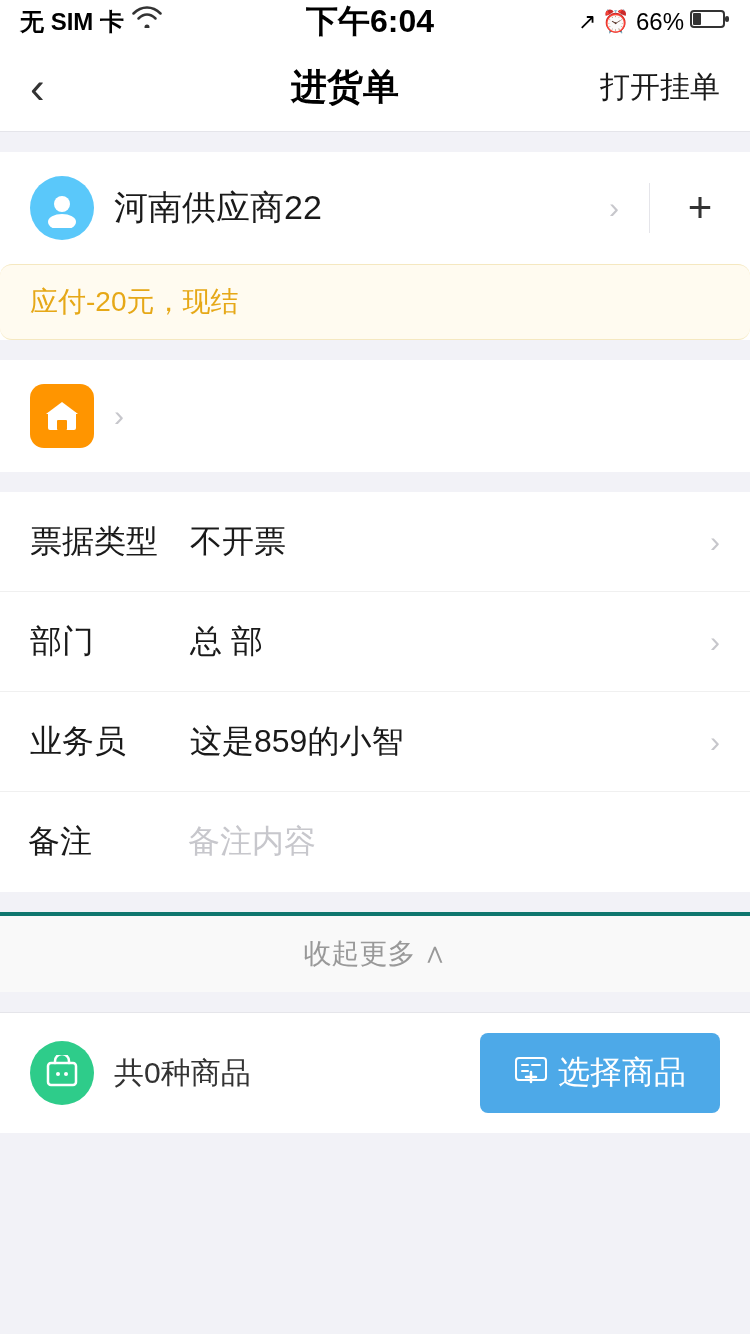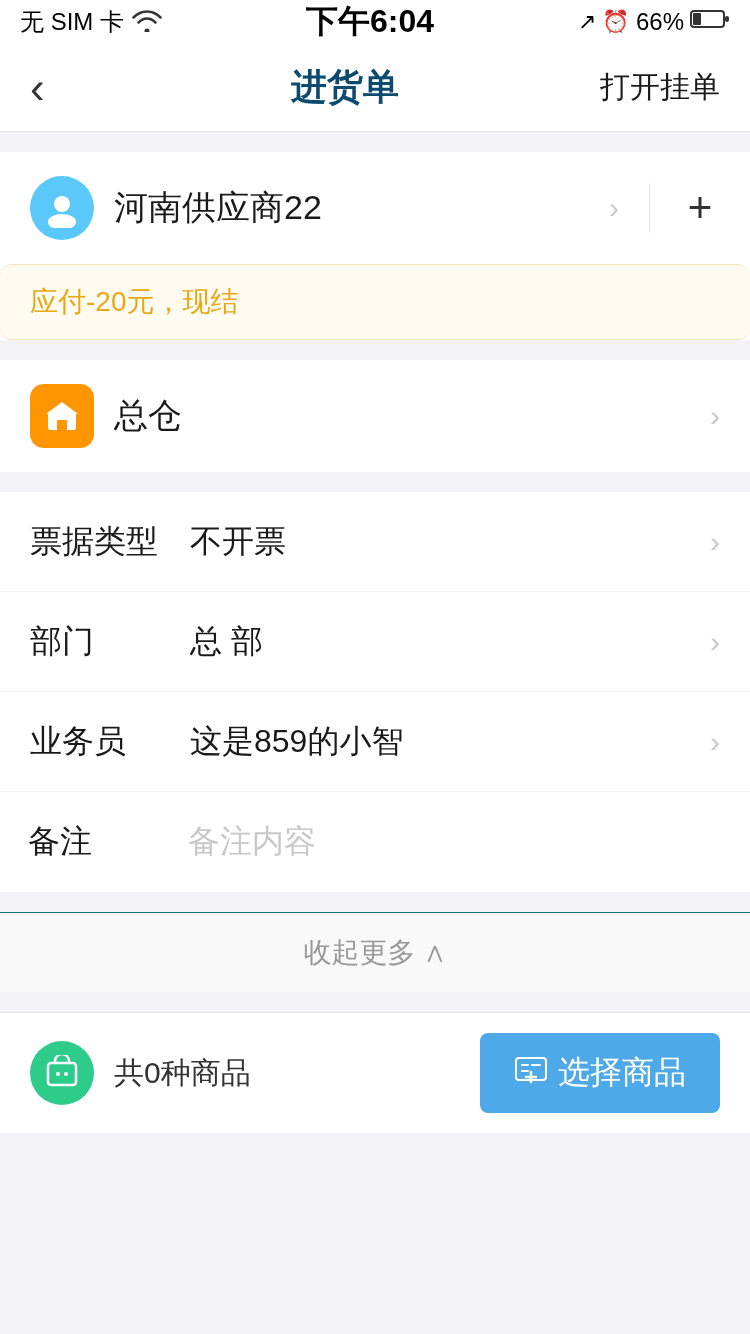--- a/index.html
+++ b/index.html
@@ -16,21 +16,21 @@
     .status-bar {
       display: flex;
       justify-content: space-between;
       align-items: center;
       height: 44px;
       background: #fff;
       padding: 0 20px;
       font-size: 24px;
       font-weight: 500;
     }
-    .status-left { display: flex; align-items: flex-end; gap: 8px; }
+    .status-left { display: flex; align-items: flex-start; gap: 8px; font-weight: bold; }
     .status-right { display: flex; align-items: center; gap: 6px; }
 
     
     .nav-bar {
       display: flex;
       justify-content: space-between;
       align-items: center;
       height: 88px;
       background: #fff;
       padding: 0 30px;
@@ -38,21 +38,21 @@
     }
     .nav-back {
       font-size: 36px;
       color: #333;
       cursor: pointer;
       width: 60px;
     }
     .nav-title {
       font-size: 36px;
       font-weight: 600;
-      color: #0c4a6e;
+      color: #000000;
     }
     .nav-action {
       font-size: 30px;
       color: #1a1a1a;
       cursor: pointer;
     }
 
     
     .section-divider {
       height: 20px;
@@ -183,21 +183,21 @@
     }
 
     
     .collapse-bar {
       background: #f9f9f9;
       height: 80px;
       display: flex;
       align-items: center;
       justify-content: center;
       cursor: pointer;
-      border-top: 1px solid #0f766e;
+      border-top: 4px solid #0f766e;
       margin-top: 20px;
     }
     .collapse-text {
       font-size: 28px;
       color: #999;
     }
 
     
     .bottom-bar {
       display: flex;
@@ -307,21 +307,20 @@
 
   <div class="card">
     <div class="warehouse-row">
       <div class="warehouse-icon-wrap">
         <svg width="36" height="36" viewBox="0 0 36 36">
           <rect x="4" y="14" width="28" height="18" rx="2" fill="#fff"></rect>
           <polygon points="18,4 2,16 34,16" fill="#fff"></polygon>
           <rect x="13" y="22" width="10" height="10" rx="1" fill="#ff9500"></rect>
         </svg>
       </div>
-      <span class="warehouse-name">总仓</span>
       <span class="chevron-right">›</span>
     </div>
   </div>
 
   <div class="form-section">
 
     <div class="form-row">
       <span class="form-label">票据类型</span>
       <span class="form-value">不开票</span>
       <span class="chevron-right">›</span>

